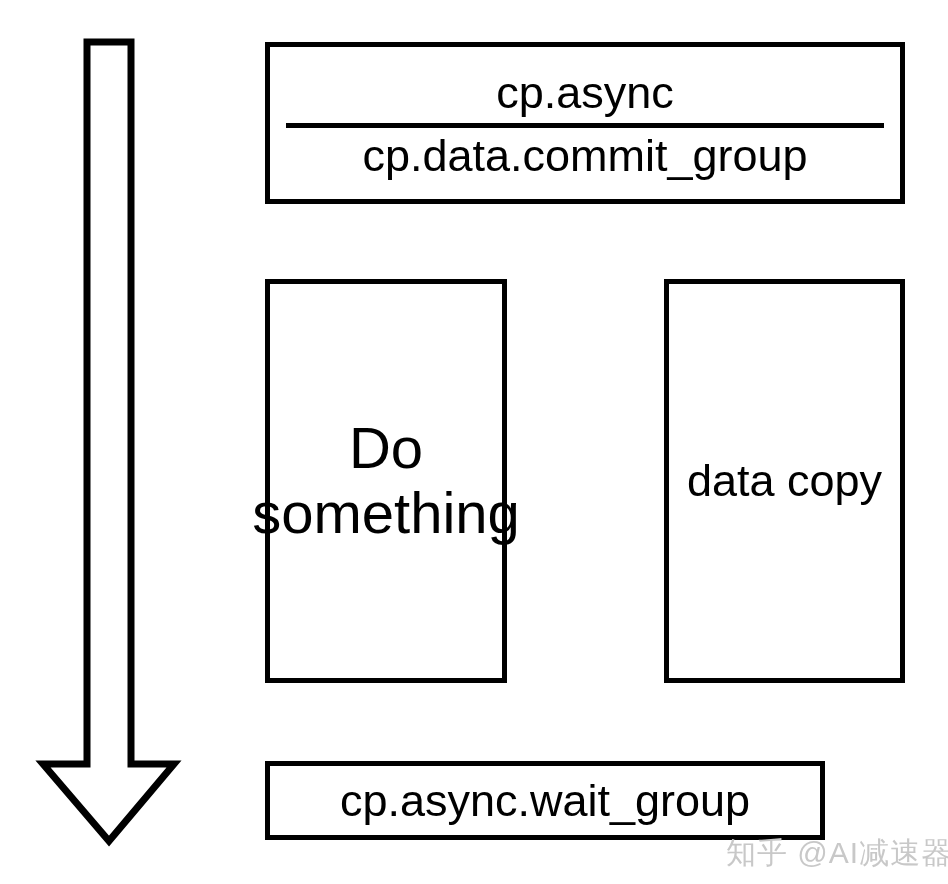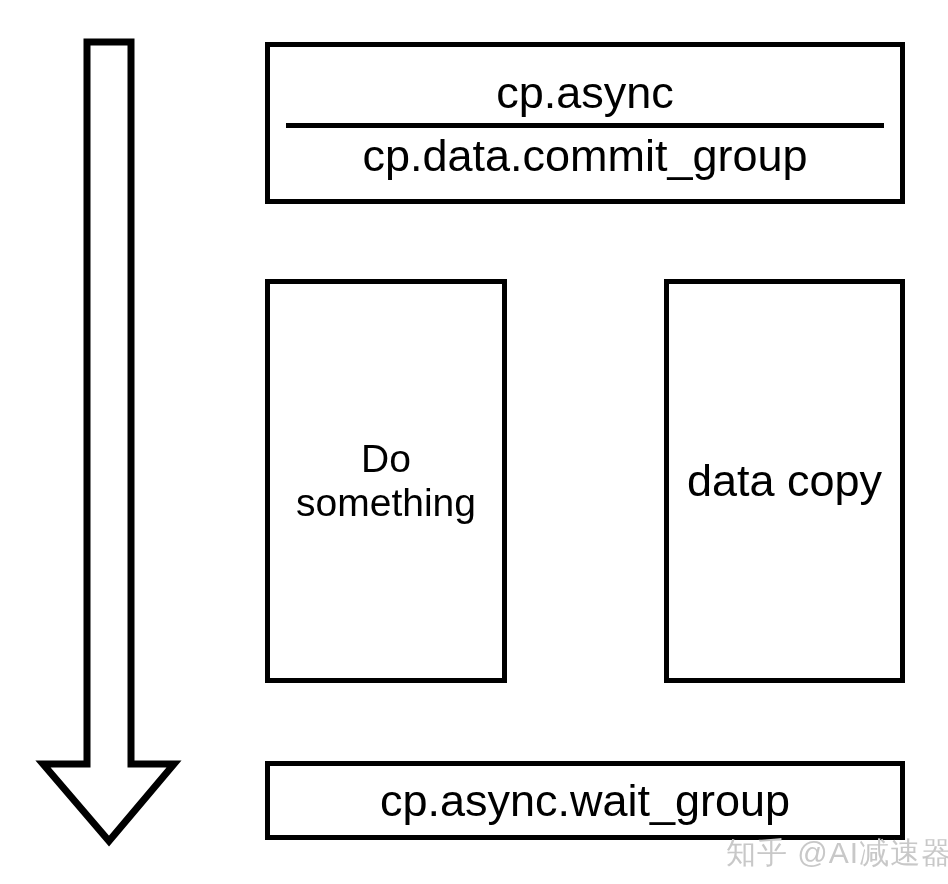--- a/index.html
+++ b/index.html
@@ -60,41 +60,41 @@
   }
 
   
   #do-something-box {
     left: 265px;
     top: 279px;
     width: 242px;
     height: 404px;
   }
   #do-something-box .node-cell {
-    font-size: 39px;
+    font-size: 58px;
     white-space: normal;
     line-height: 1.12;
     padding: 0 2px;
   }
 
   #data-copy-box {
     left: 664px;
     top: 279px;
     width: 241px;
     height: 404px;
   }
   #data-copy-box .node-cell {
     font-size: 45px;
   }
 
   
   #wait-group-box {
     left: 265px;
     top: 761px;
-    width: 640px;
+    width: 560px;
     height: 79px;
   }
   #wait-group-box .node-cell {
     font-size: 45px;
   }
 
   
   #timeline-arrow {
     position: absolute;
     left: 36px;

